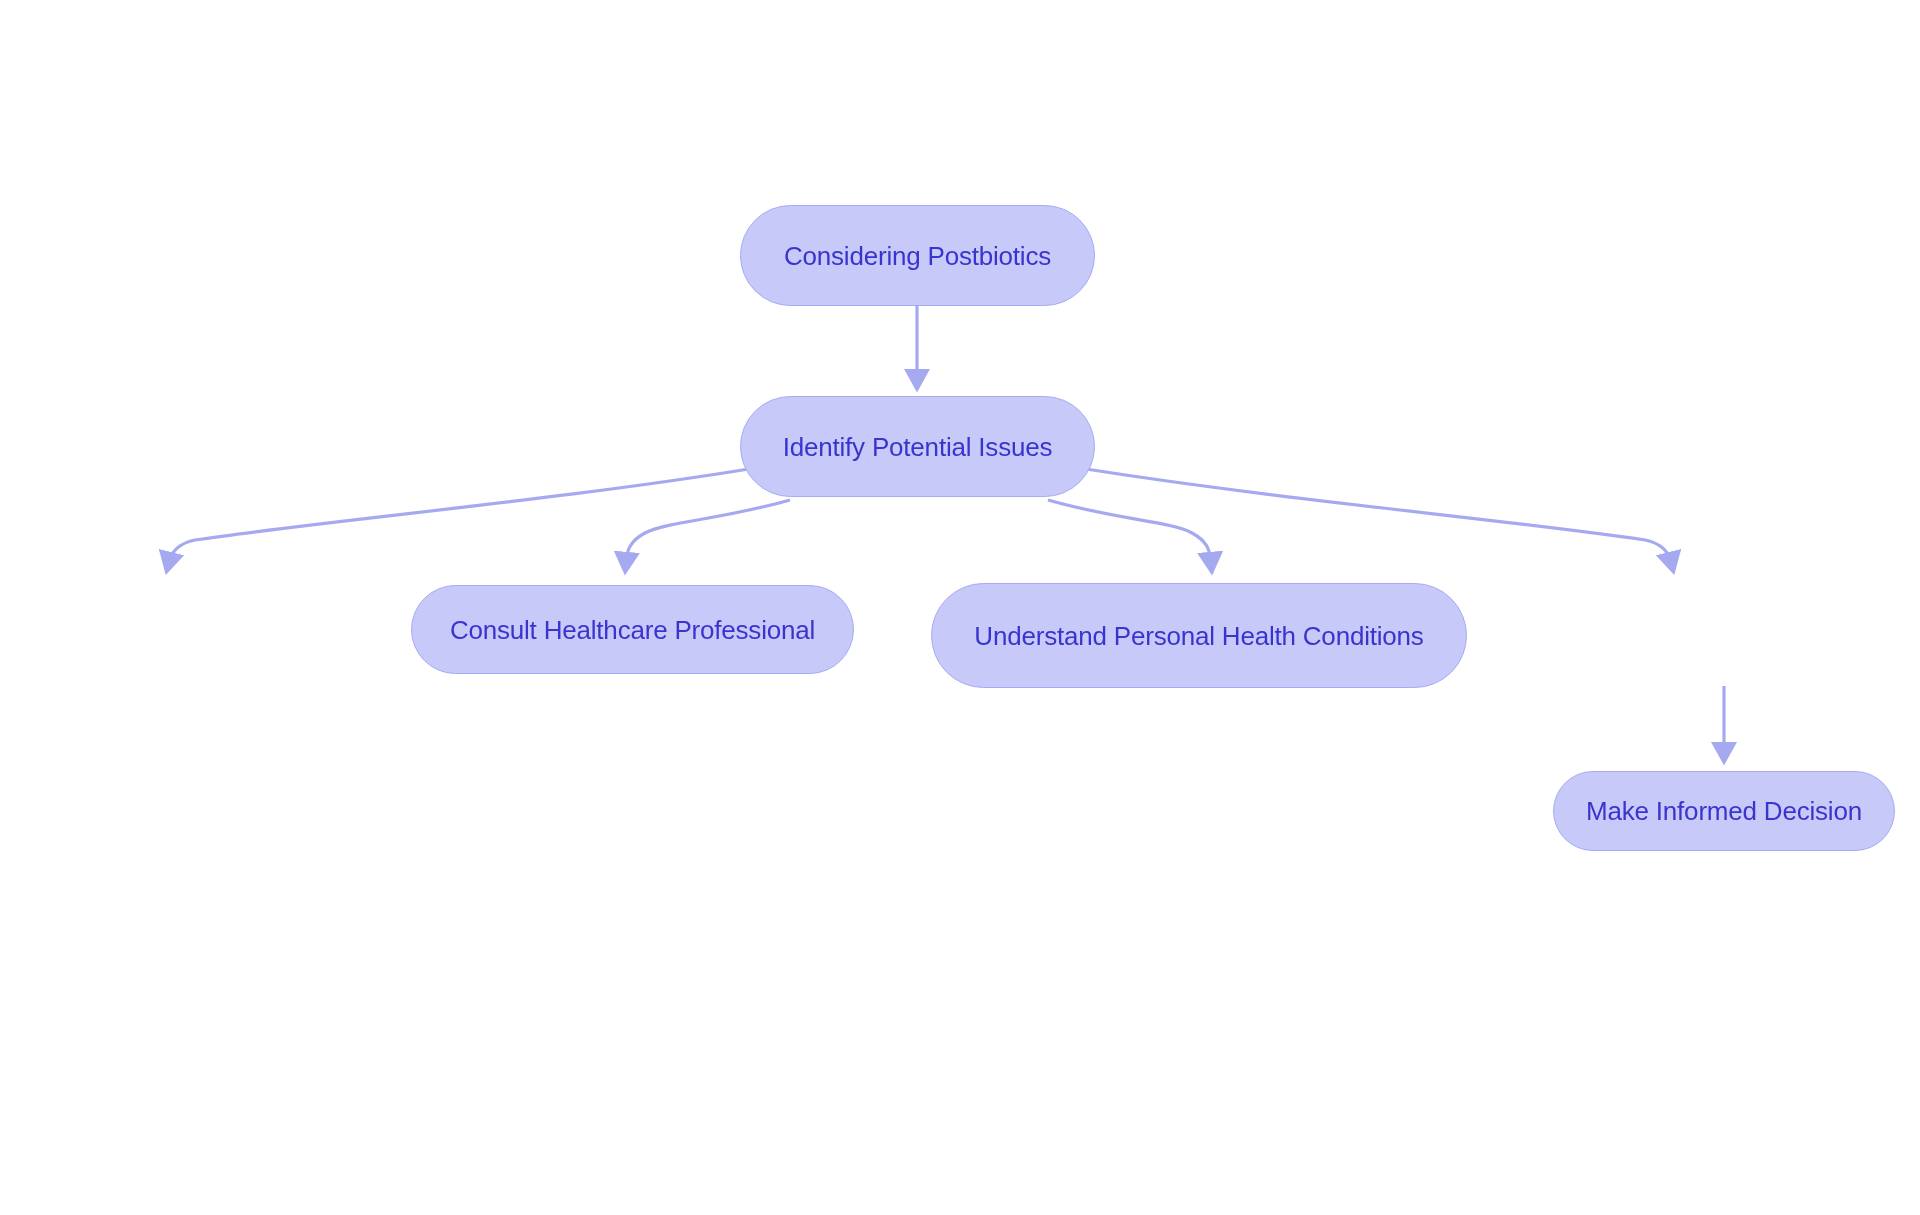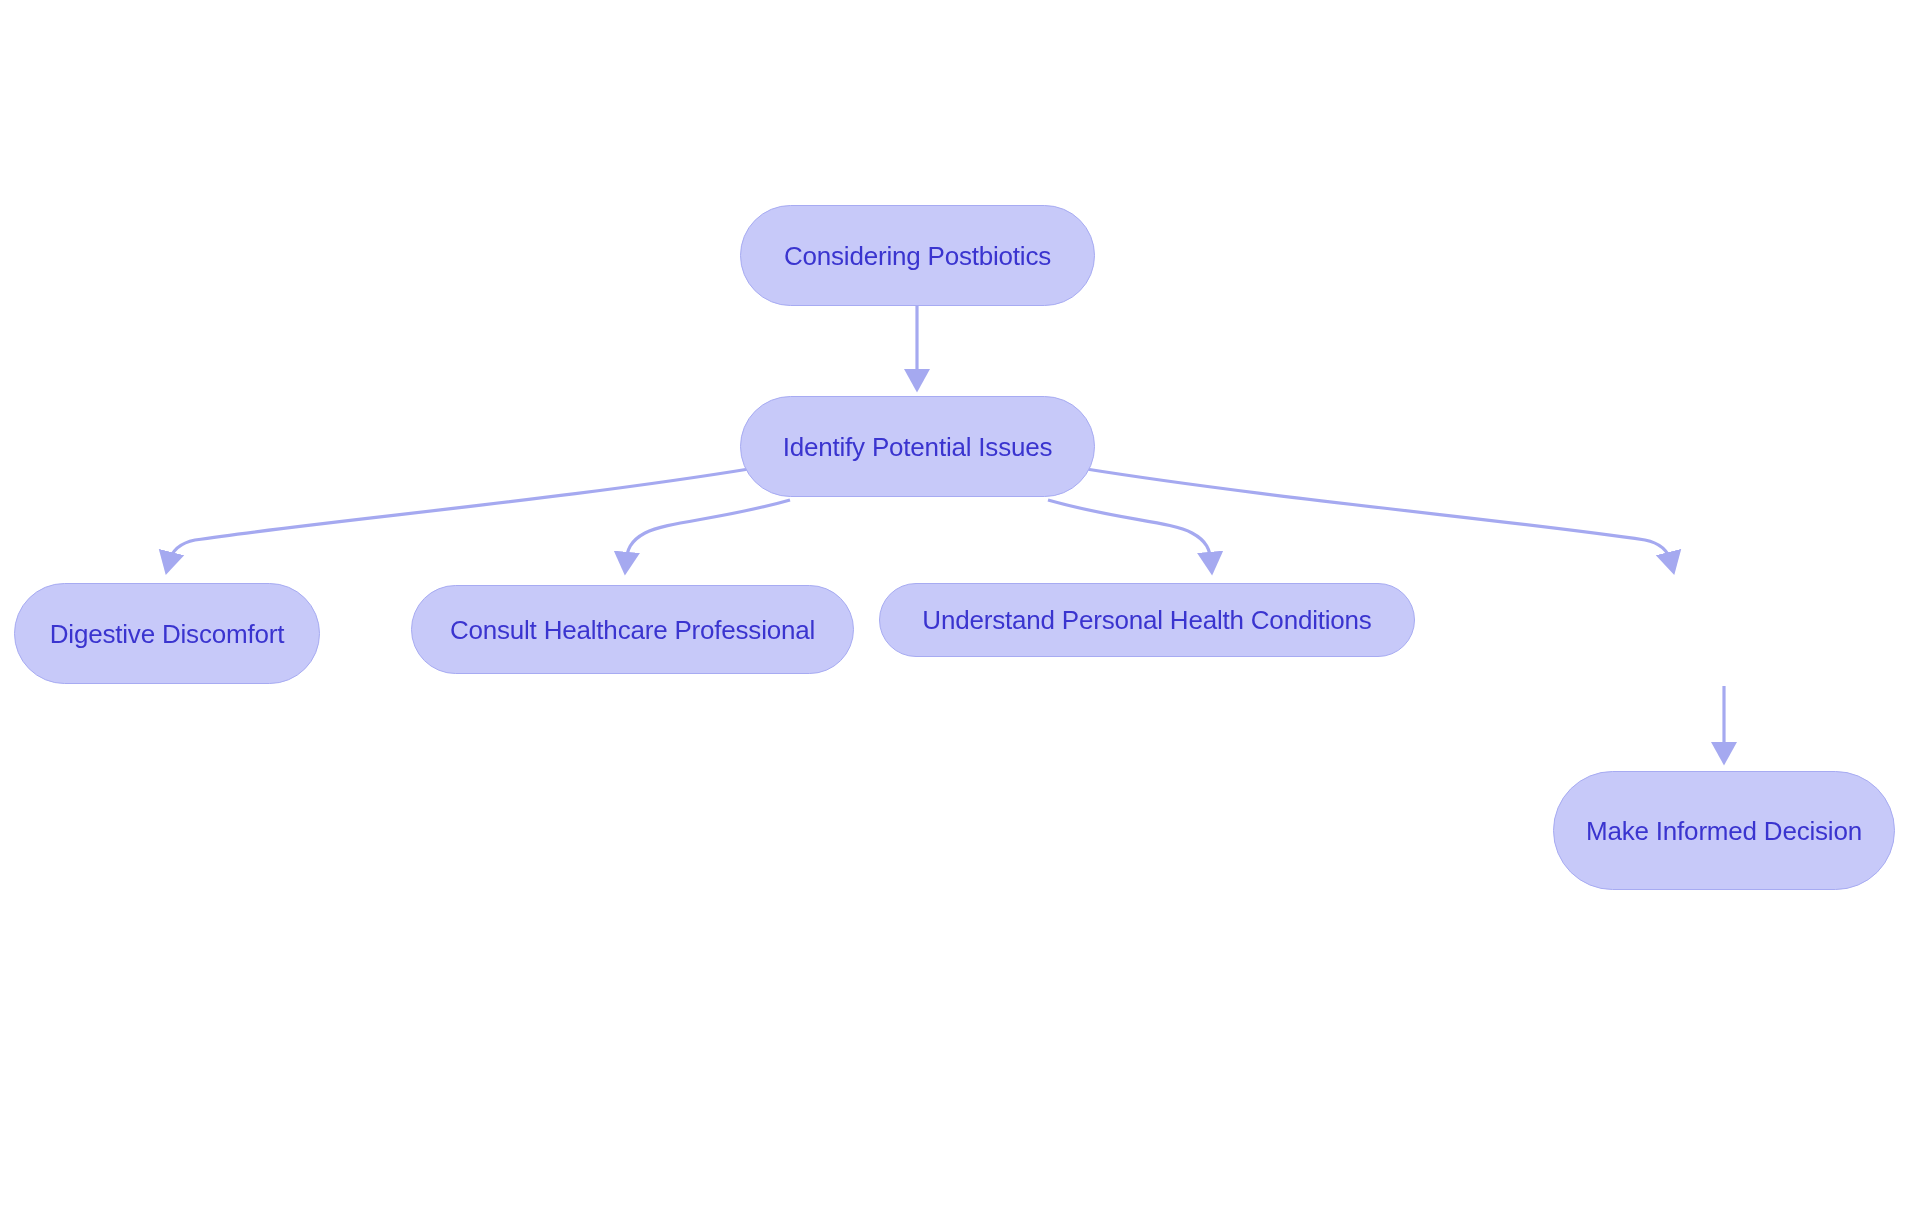--- a/index.html
+++ b/index.html
@@ -111,33 +111,30 @@
   <div id="node-layer">
 
     <div class="node" style="left:740px; top:205px; width:355px; height:101px;text-align:right;">
       <span class="node-label">Considering Postbiotics</span>
     </div>
 
     <div class="node" style="left:740px; top:396px; width:355px; height:101px;text-align:center;">
       <span class="node-label">Identify Potential Issues</span>
     </div>
 
-    <div class="node" style="left:14px; top:583px; width:306px; height:101px;">
-      <span class="node-label">Digestive Discomfort</span>
-    </div>
 
     <div class="node" style="left:411px; top:585px; width:443px; height:89px;">
       <span class="node-label">Consult Healthcare Professional</span>
     </div>
 
-    <div class="node" style="left:879px; top:583px; width:536px; height:74px;">
+    <div class="node" style="left:931px; top:583px; width:536px; height:105px;">
       <span class="node-label">Understand Personal Health Conditions</span>
     </div>
 
 
-    <div class="node" style="left:1553px; top:771px; width:342px; height:119px;">
+    <div class="node" style="left:1553px; top:771px; width:342px; height:80px;">
       <span class="node-label">Make Informed Decision</span>
     </div>
 
   </div>
 
 
 </div>
 
 </body></html>

